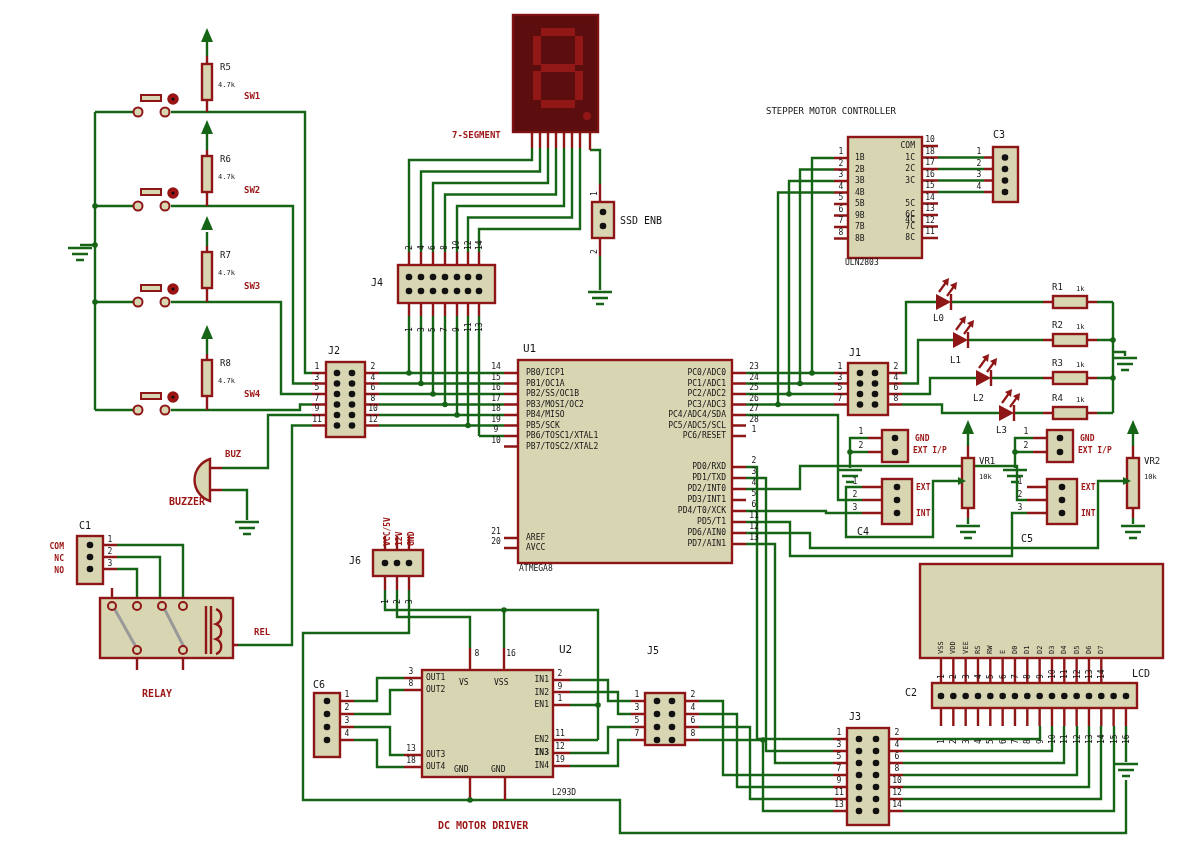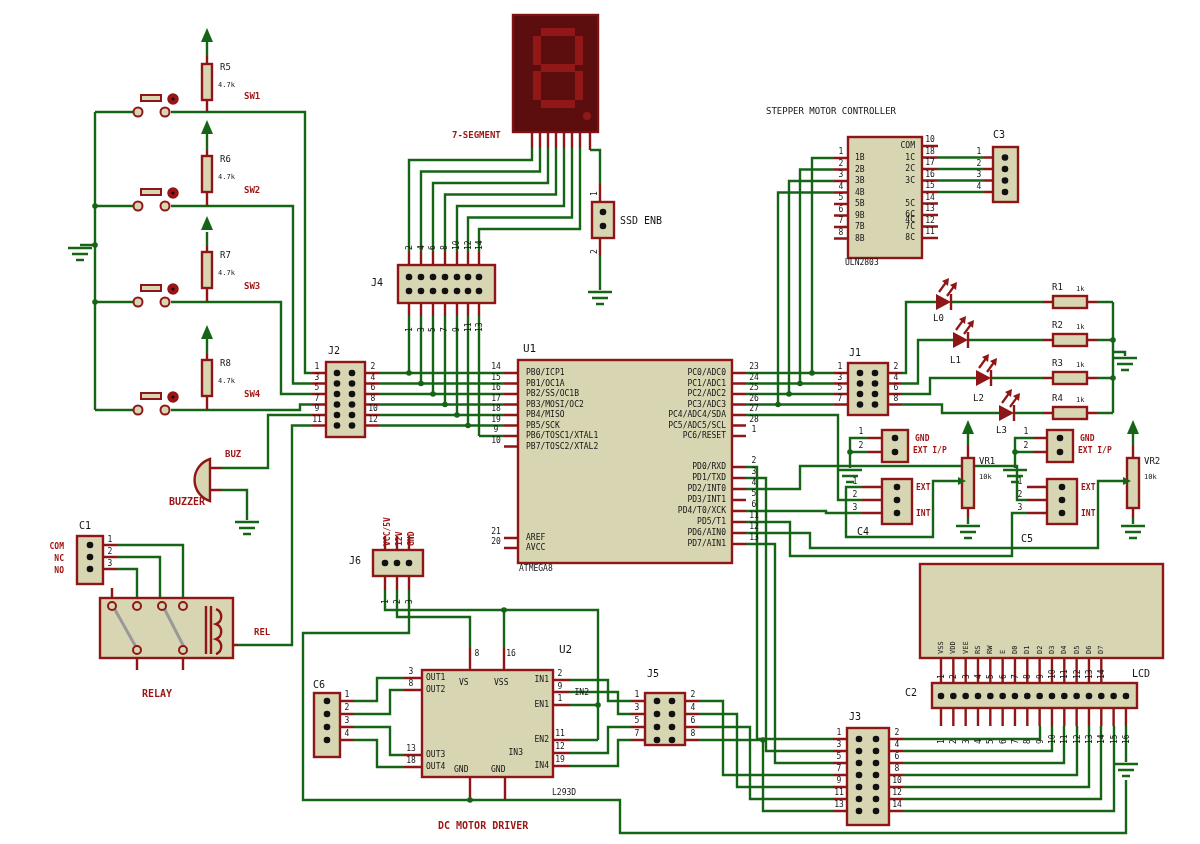--- a/index.html
+++ b/index.html
@@ -351,21 +351,21 @@
 <span class="t b11 al" style="left:523px;top:349px">U1</span>
 <span class="t al" style="left:519px;top:569px">ATMEGA8</span>
 <span class="t b11 al" style="left:559px;top:650px">U2</span>
 <span class="t al" style="left:552px;top:793px">L293D</span>
 <span class="t al" style="left:845px;top:263px">ULN2803</span>
 
 <span class="t b10 al" style="left:849px;top:353px">J1</span>
 <span class="t b10 al" style="left:328px;top:351px">J2</span>
 <span class="t b10 al" style="left:849px;top:717px">J3</span>
 <span class="t b10 al" style="left:371px;top:283px">J4</span>
-<span class="t b10 al" style="left:647px;top:674px">J5</span>
+<span class="t b10 al" style="left:647px;top:651px">J5</span>
 <span class="t b10 al" style="left:349px;top:561px">J6</span>
 <span class="t b10 al" style="left:79px;top:526px">C1</span>
 <span class="t b10 al" style="left:905px;top:693px">C2</span>
 <span class="t b10 al" style="left:993px;top:135px">C3</span>
 <span class="t b10 al" style="left:857px;top:532px">C4</span>
 <span class="t b10 al" style="left:1021px;top:539px">C5</span>
 <span class="t b10 al" style="left:313px;top:685px">C6</span>
 
 <span class="t b9 al" style="left:1052px;top:288px">R1</span>
 <span class="t b7 al" style="left:1076px;top:290px">1k</span>
@@ -727,27 +727,27 @@
       <span class="t al" style="left: 454px; top: 770px;">GND</span>
       <span class="t al" style="left: 491px; top: 770px;">GND</span>
     </div>
 <div class="lyr">
       <span class="t " style="left: 560px; top: 674px;">2</span>
       <span class="t " style="left: 560px; top: 686.5px;">9</span>
       <span class="t " style="left: 560px; top: 699px;">1</span>
     </div>
 <div class="lyr">
       <span class="t ar" style="left: 549px; top: 680px;">IN1</span>
-      <span class="t ar" style="left: 549px; top: 692.5px; margin-left: 40px;">IN2</span>
+      <span class="t ar" style="left: 549px; top: 692.5px;">IN2</span>
       <span class="t ar" style="left: 549px; top: 705px;">EN1</span>
     </div>
 <div class="lyr">
       <span class="t " style="left: 560px; top: 734px;">11</span>
       <span class="t " style="left: 560px; top: 747px;">12</span>
       <span class="t " style="left: 560px; top: 760px;">19</span>
     </div>
 <div class="lyr">
       <span class="t ar" style="left: 549px; top: 740px;">EN2</span>
-      <span class="t ar" style="left: 523px; top: 753px;">IN3</span>
+      <span class="t ar" style="left: 549px; top: 753px; font-weight: bold;">IN3</span>
       <span class="t ar" style="left: 549px; top: 766px;">IN4</span>
     </div>
 
 </div>
 
 </body></html>

